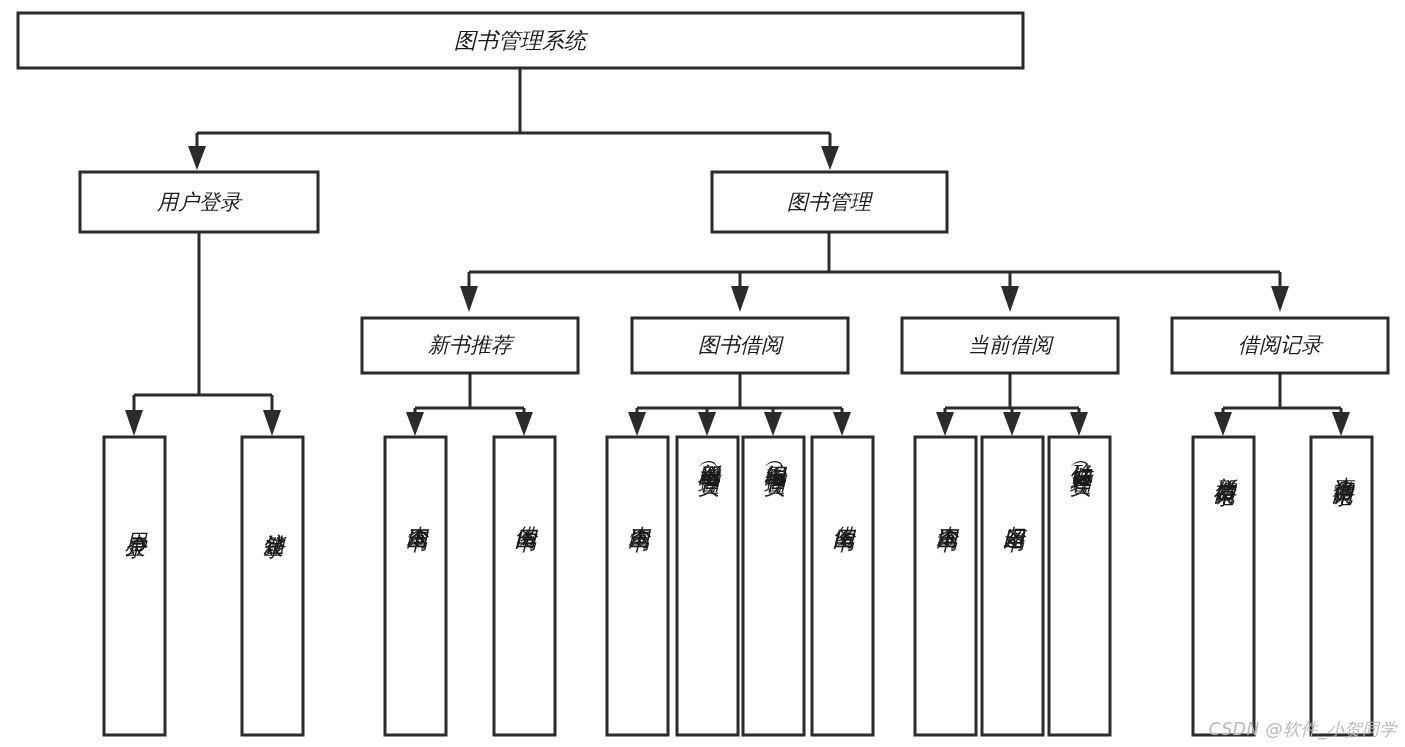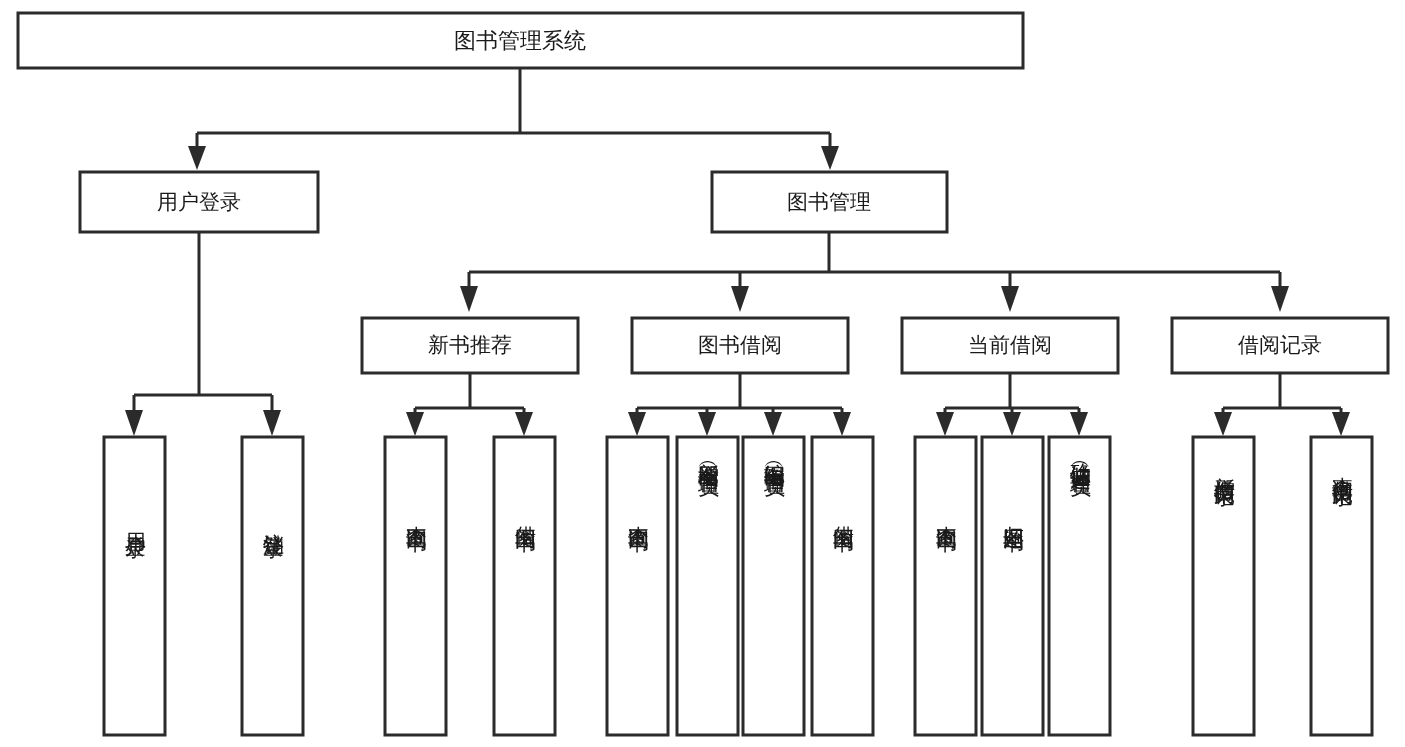--- a/index.html
+++ b/index.html
@@ -13,20 +13,21 @@
     font-family: "DejaVu Sans", "Liberation Sans", sans-serif;
     overflow: hidden;
     position: relative;
   }
   #diagram-root {
     position: absolute;
     left: 0;
     top: 0;
     width: 1405px;
     height: 747px;
+    font-style: italic;
   }
   svg.flow {
     display: block;
     width: 1405px;
     height: 747px;
   }
   .node-box {
     fill: #ffffff;
     stroke: #2b2b2b;
     stroke-width: 3;
@@ -223,13 +224,14 @@
   <div class="leaf-label" style="left:774px; top:446px;">编辑图书（管理员）</div>
   <div class="leaf-label" style="left:843px; top:509px;">借阅图书</div>
 
   <div class="leaf-label" style="left:946px; top:509px;">查询图书</div>
   <div class="leaf-label" style="left:1013px; top:509px;">归还图书</div>
   <div class="leaf-label" style="left:1080px; top:446px;">确认归还（管理员）</div>
 
   <div class="leaf-label" style="left:1224px; top:460px;">新增借阅记录</div>
   <div class="leaf-label" style="left:1342px; top:460px;">查询借阅记录</div>
 
+  <div class="watermark">CSDN @软件_小贺同学</div>
 </div>
 
 </body></html>

